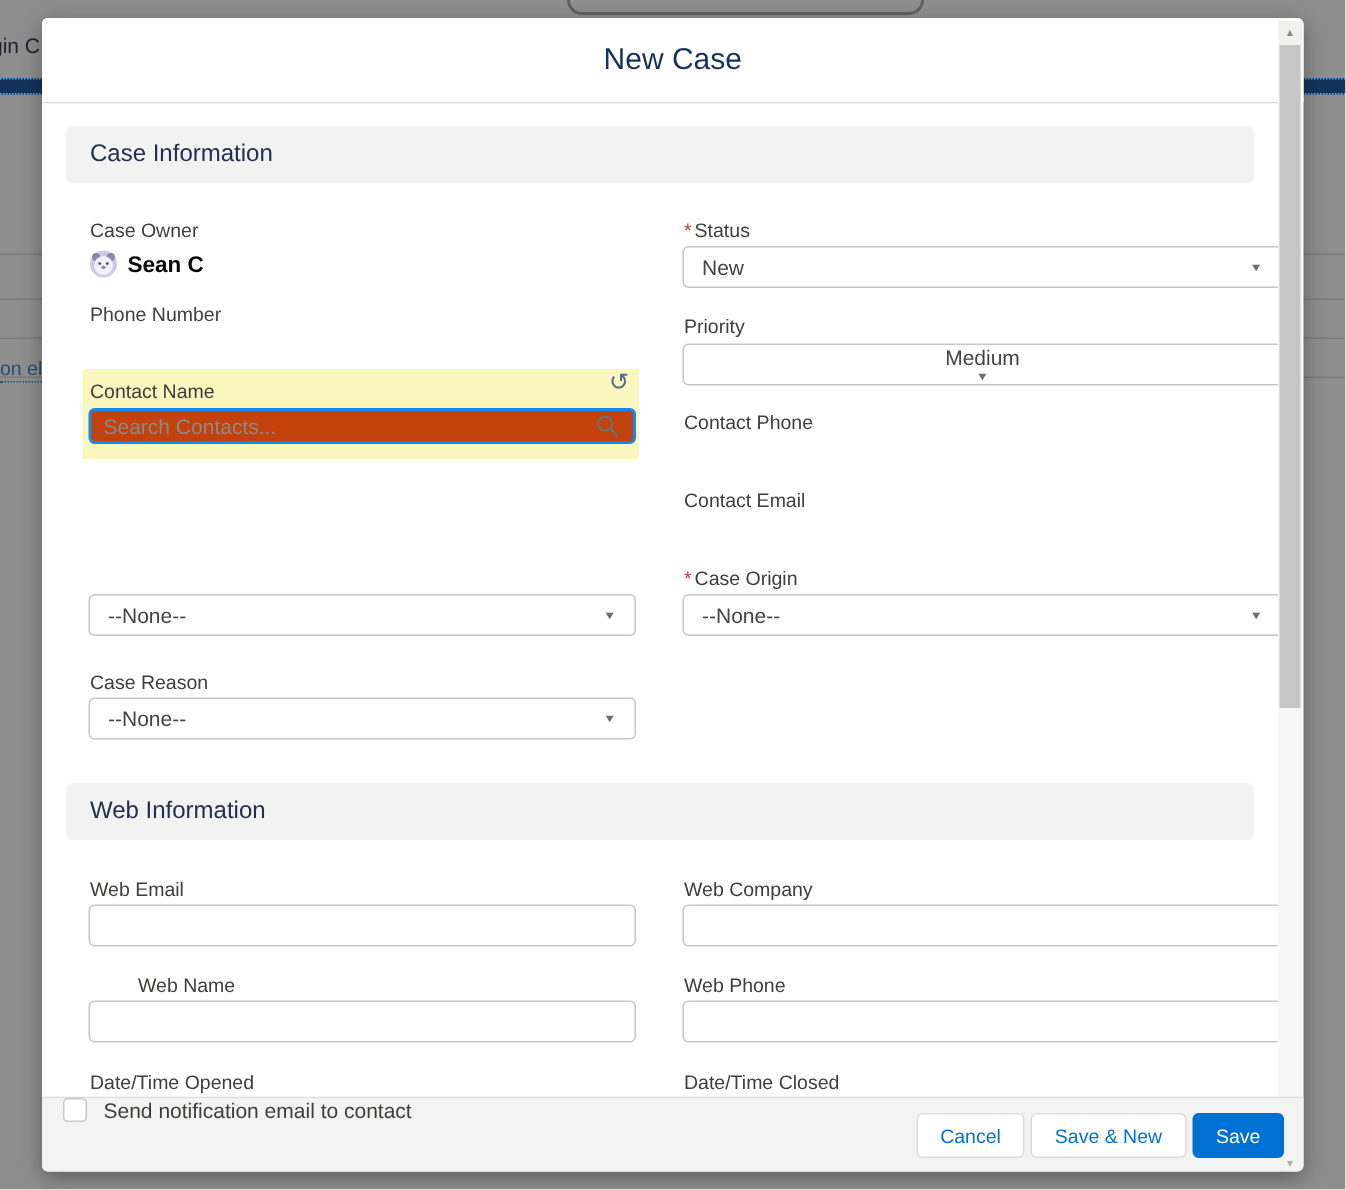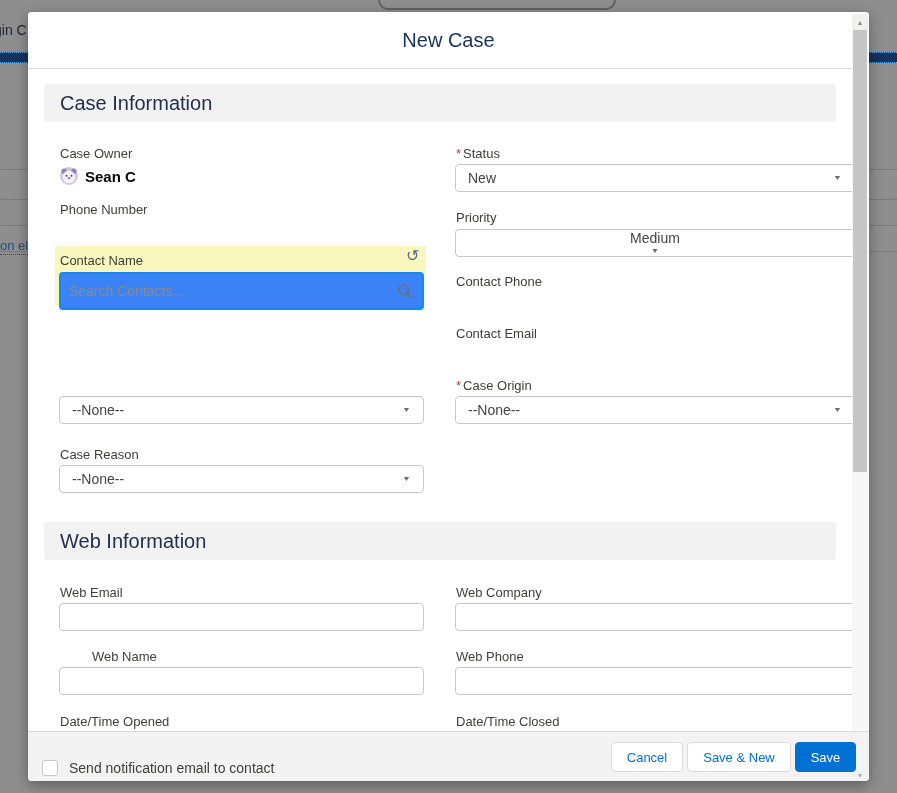--- a/index.html
+++ b/index.html
@@ -20,35 +20,35 @@
 
   
   .modal { position:absolute; left:28px; top:12px; width:841px; height:769px;
     background:#fff; border-radius:4px; box-shadow:0 4px 14px rgba(0,0,0,.35); z-index:2; }
   .modal-header { position:absolute; left:0; top:0; width:100%; height:57px;
     border-bottom:1px solid #d8dde6; border-radius:4px 4px 0 0; background:#fff; }
   .modal-title { text-align:center; line-height:57px; font-size:20px; color:#16325c; }
 
   .section-head { position:absolute; left:16px; width:792px; height:38px;
     background:#f3f2f2; border-radius:4px; }
-  .section-head span { display:block; padding-left:16px; line-height:38px; font-size:20px; color:#22304c; }
+  .section-head span { display:block; padding-left:16px; line-height:38px; font-size:16px; color:#22304c; }
 
   .lbl { position:absolute; font-size:13px; color:#3e3e3c; white-space:nowrap; }
   .req { color:#c23934; margin-right:2px; font-size:13px; }
 
   .owner-row { position:absolute; left:32px; top:155px; display:flex; align-items:center; gap:7px;font-weight:bold; }
   .owner-name { font-size:15px; color:#080707; }
 
   .dirty-highlight { position:absolute; left:27px; top:234px; width:371px; height:60px;
     background:#f9f7bd; }
   .undo-glyph { position:absolute; left:378px; top:236px; font-size:16px; color:#54698d;
     line-height:16px; cursor:pointer; }
 
-  .search-wrap { position:absolute; left:31px; top:260px; width:365px; height:38px;
-    background:#3b82f6; border:2px solid #1589ee; border-radius:4px; display:flex; align-items:center; }
+  .search-wrap { position:absolute; left:31px; top:260px; width:365px; height:24px;
+    background:#c2410c; border:2px solid #1589ee; border-radius:4px; display:flex; align-items:center; }
   .search-wrap input { flex:1; border:none; outline:none; background:transparent;
     font-size:14px; padding:0 8px; color:#080707; font-family:"Liberation Sans", sans-serif; }
   .search-wrap input::placeholder { color:#8b8a88; }
   .search-icon { margin-right:9px; display:flex; }
 
   .lookup-panel { position:absolute; left:31px; top:292px; width:365px; height:97px;
     background:#fff; border:1px solid #dddbda; border-radius:0 0 4px 4px;
     box-shadow:0 2px 4px rgba(0,0,0,.2); z-index:5; }
   .lookup-header { position:absolute; left:14px; top:13px; font-size:13px; color:#3e3e3c; }
   .lookup-item-1 { position:absolute; left:14px; top:40px; display:flex; align-items:center; gap:9px; cursor:pointer; }
@@ -64,21 +64,21 @@
   .sf-input { position:absolute; height:28px; background:#fff; border:1px solid #c9c7c5;
     border-radius:4px; font-size:14px; padding:0 10px; color:#080707; outline:none;
     font-family:"Liberation Sans", sans-serif; }
 
   .col-l { left:31px; width:365px; }
   .col-r { left:427px; width:400px; }
 
   
   .modal-footer { position:absolute; left:0; top:719px; width:841px; height:50px;
     background:#f4f3f3; border-top:1px solid #dddbda; border-radius:0 0 4px 4px; z-index:6; }
-  .cb-row { position:absolute; left:14px; top:28px; display:flex; align-items:center; gap:11px; }
+  .cb-row { position:absolute; left:14px; top:0; display:flex; align-items:center; gap:11px; }
   .checkbox { width:16px; height:16px; background:#fff; border:1px solid #cac8c6; border-radius:3px; cursor:pointer; }
   .cb-label { font-size:14px; color:#3e3e3c; }
   .btn-row { position:absolute; right:13px; top:10px; display:flex; gap:4px; }
   .btn { height:30px; border-radius:4px; border:1px solid #dddbda; background:#fff;
     color:#0070d2; font-size:13px; font-family:"Liberation Sans", sans-serif; cursor:pointer; }
   .btn-cancel { width:72px; }
   .btn-savenew { width:104px; }
   .btn-save { width:61px; background:#0070d2; border-color:#0070d2; color:#fff; }
   .corner-hint { position:absolute; right:7px; bottom:1px; font-size:8px; color:#b0adab; }
 

